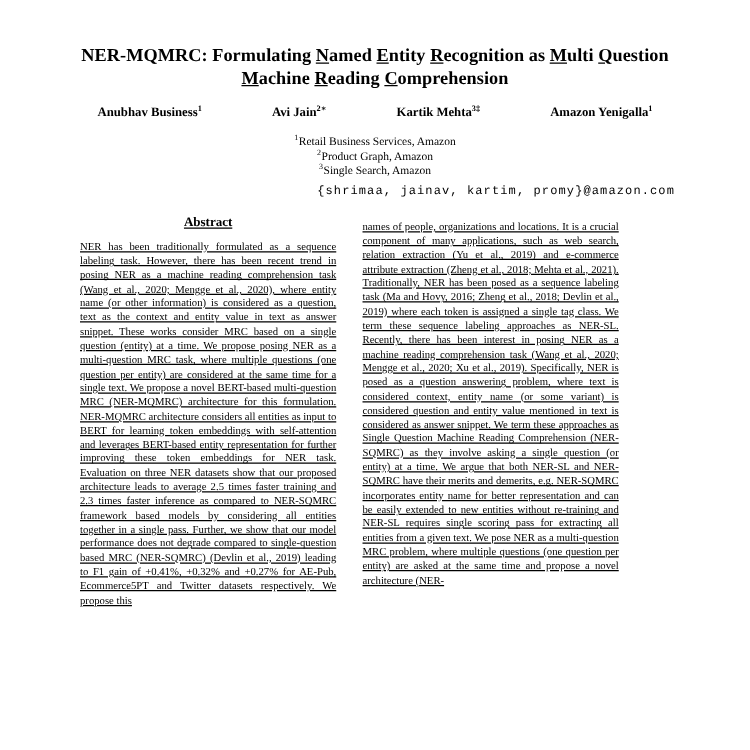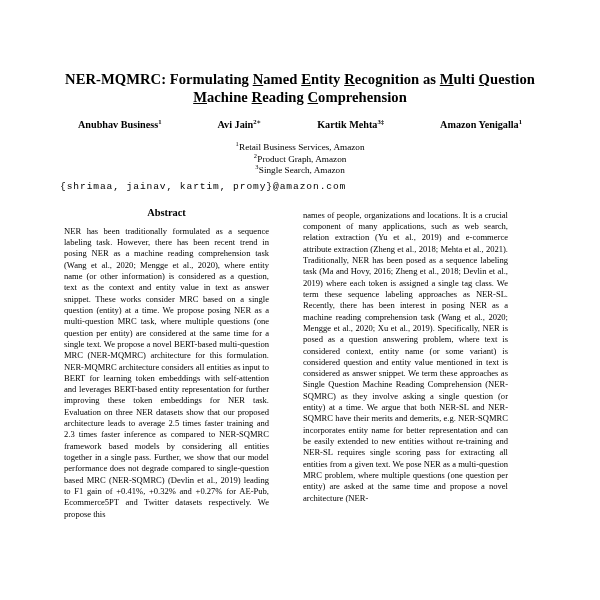--- a/index.html
+++ b/index.html
@@ -16,21 +16,21 @@
   }
   .page {
     position: relative;
     width: 600px;
     height: 600px;
     padding: 0;
     box-sizing: border-box;
     background: #ffffff;
   }
   .paper-body {
-    padding: 70px 60px 0 60px;
+    padding: 36px 60px 0 60px;
     box-sizing: border-box;
   }
   
   .title {
     text-align: center;
     font-weight: bold;
     font-size: 14.6px;
     line-height: 18px;
     letter-spacing: 0.05px;
     margin: 0 0 6px 0;
@@ -64,33 +64,34 @@
     font-size: 9.2px;
     line-height: 11.6px;
   }
   .affil sup {
     font-size: 6.4px;
     vertical-align: super;
     line-height: 0;
     margin-right: 0.4px;
   }
   .email {
-    text-align: left;
+    text-align: right;
     margin-top: 3px;
     font-family: "Liberation Mono", "DejaVu Sans Mono", monospace;
     font-size: 9.6px;
     letter-spacing: 0.9px;
     line-height: 13px;
   }
 
   
   .columns {
     display: flex;
-    gap: 26px;
+    gap: 13px;
     margin-top: 13px;
+    text-decoration: underline;
   }
   .col {
     width: 213px;
     flex: 0 0 213px;
   }
   .section-head {
     text-align: center;
     font-weight: bold;
     font-size: 10.4px;
     line-height: 13px;

